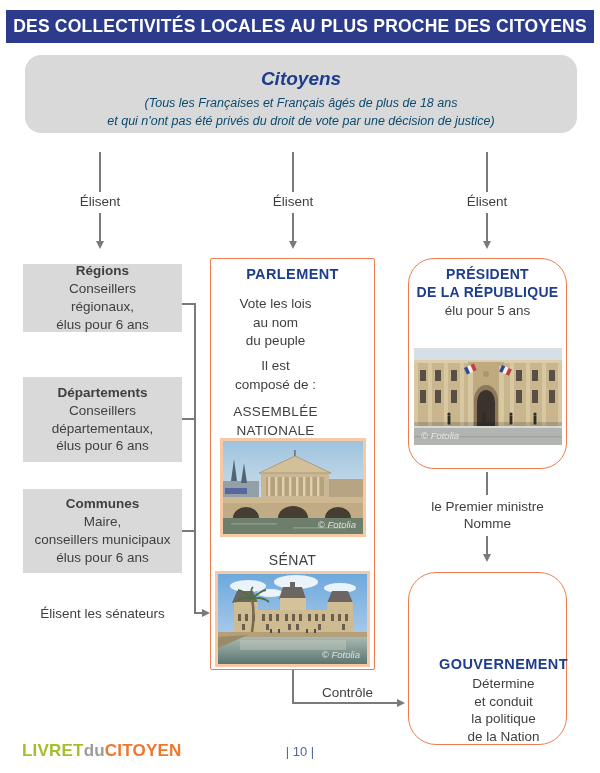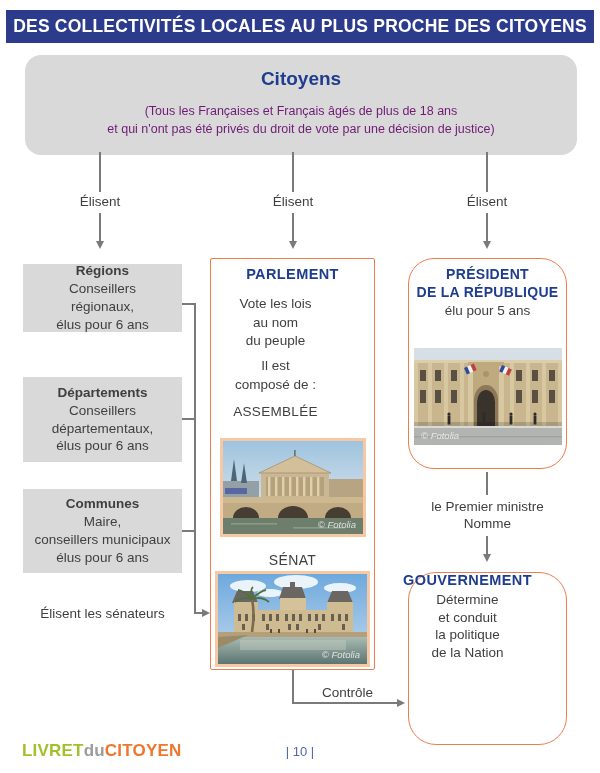--- a/index.html
+++ b/index.html
@@ -4,23 +4,23 @@
 <style>
   html,body{margin:0;padding:0;background:#ffffff;}
   #page{
     position:relative;width:600px;height:773px;background:#ffffff;overflow:hidden;
     font-family:"Liberation Sans","DejaVu Sans",sans-serif;color:#3f3f3f;border-radius:21px;
   }
   
   .banner{position:absolute;left:6px;top:10px;width:588px;height:33px;background:#2d3b8c;
     color:#ffffff;font-weight:bold;font-size:17.5px;line-height:33px;text-align:center;letter-spacing:.2px;}
   
-  .citoyens{position:absolute;left:25px;top:55px;width:552px;height:100px;background:#d9d9d9;border-radius:16px;text-align:center;}
+  .citoyens{position:absolute;left:25px;top:55px;width:552px;height:78px;background:#d9d9d9;border-radius:16px;text-align:center;font-style:italic;}
   .citoyens .t{margin-top:13px;font-size:19px;font-weight:bold;color:#1e3d8f;}
-  .citoyens .s{margin-top:12px;font-size:12.5px;line-height:1.45;color:#701a75;}
+  .citoyens .s{margin-top:4px;font-size:12.5px;line-height:1.45;color:#0c4a6e;}
   
   .vline{position:absolute;width:1.5px;background:#7a7a7a;}
   .hline{position:absolute;height:1.5px;background:#7a7a7a;}
   .ah-down{position:absolute;width:0;height:0;border-left:4.5px solid transparent;border-right:4.5px solid transparent;border-top:8px solid #7a7a7a;}
   .ah-right{position:absolute;width:0;height:0;border-top:4.5px solid transparent;border-bottom:4.5px solid transparent;border-left:8px solid #7a7a7a;}
   .lbl{position:absolute;text-align:center;font-size:13.5px;color:#3f3f3f;}
   
   .gbox{position:absolute;left:23px;width:159px;background:#d9d9d9;text-align:center;font-size:13.5px;line-height:1.32;
     display:flex;flex-direction:column;justify-content:center;}
   .gbox .bt{font-weight:bold;}
@@ -31,21 +31,21 @@
   
   .photo-frame{position:absolute;border:3px solid #f7c8a4;box-sizing:border-box;background:#9db4c8;}
   .photo-bare{position:absolute;box-sizing:border-box;background:#9db4c8;}
   .photo-frame svg,.photo-bare svg{display:block;width:100%;height:100%;}
   .credit{position:absolute;font-size:9.5px;font-style:italic;color:rgba(240,240,240,.85);}
   .credit.br{right:7px;bottom:4px;}
   .credit.bl{left:7px;bottom:4px;}
   
   .rc-txt{position:absolute;left:408px;width:159px;text-align:center;}
   
-  .gouv-inner{position:absolute;left:388px;top:572px;width:159px;height:173px;display:flex;flex-direction:column;justify-content:flex-start;text-align:center;}
+  .gouv-inner{position:absolute;left:424px;top:572px;width:159px;height:173px;display:flex;flex-direction:column;justify-content:flex-end;text-align:center;}
   .gouv-inner .gt{font-weight:bold;color:#1e3d8f;font-size:14.5px;letter-spacing:.4px;margin-bottom:3px;}
   .gouv-inner .gl{font-size:13.5px;line-height:17.5px;color:#3f3f3f;}
   
   .logo{position:absolute;left:22px;top:741px;font-size:17px;font-weight:bold;letter-spacing:.2px;}
   .logo .p1{color:#a3c02c;}
   .logo .p2{color:#9c9c9c;}
   .logo .p3{color:#f0762c;}
   .pageno{position:absolute;left:0;top:744px;width:600px;text-align:center;font-size:13px;color:#5364a9;}
 </style>
 </head>
@@ -111,20 +111,21 @@
     <div>Vote les lois</div>
     <div>au nom</div>
     <div>du peuple</div>
   </div>
   <div class="mid-txt" style="top:357px;">
     <div>Il est</div>
     <div>composé de :</div>
   </div>
   <div class="mid-txt" style="top:403px;letter-spacing:.3px;">
     <div>ASSEMBLÉE</div>
+    <div>NATIONALE</div>
   </div>
 
   <div class="photo-frame" style="left:220px;top:438px;width:146px;height:99px;">
     <svg viewBox="0 0 140 93" preserveAspectRatio="none">
       <defs>
         <linearGradient id="sky1" x1="0" y1="0" x2="0" y2="1">
           <stop offset="0" stop-color="#9fc3de"></stop>
             <stop offset="1" stop-color="#e9eff3"></stop>
         </linearGradient>
       </defs>

